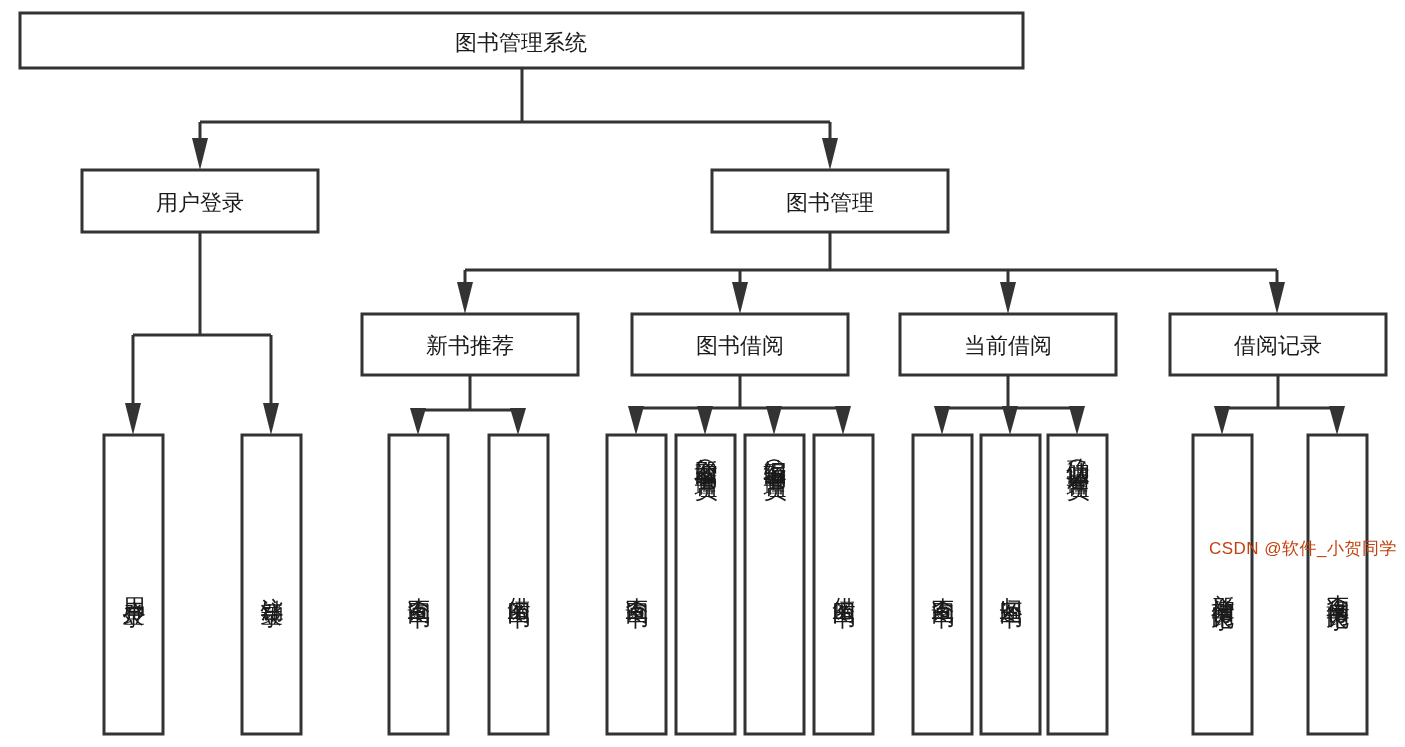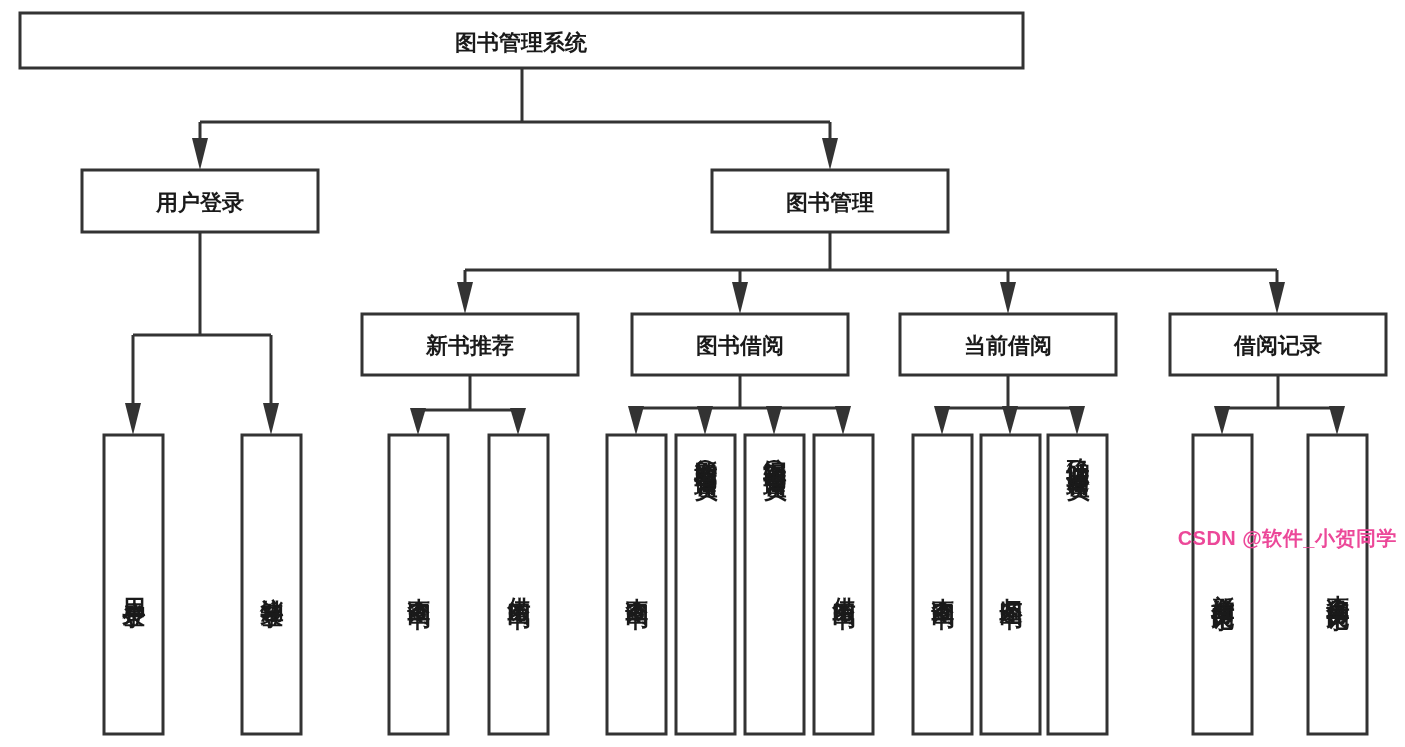--- a/index.html
+++ b/index.html
@@ -11,21 +11,20 @@
     width: 1405px;
     height: 747px;
     font-family: "Liberation Sans", "DejaVu Sans", sans-serif;
     overflow: hidden;
   }
   #diagram-root {
     position: relative;
     width: 1405px;
     height: 568px;
     background: #ffffff;
-    font-weight: bold;
   }
   svg#flow-svg {
     position: absolute;
     left: 0;
     top: 0;
     width: 1405px;
     height: 747px;
   }
   .node-box {
     fill: #ffffff;
@@ -61,24 +60,24 @@
   .leaf-label-wrap {
     position: absolute;
     display: flex;
     align-items: center;
     justify-content: center;
     pointer-events: none;
   }
   .watermark {
     position: absolute;
     right: 8px;
-    bottom: 16px;
-    font-family: "Liberation Sans", "DejaVu Sans", sans-serif;
-    font-size: 20px;
-    color: #ec4899;
+    bottom: 8px;
+    font-family: "Liberation Sans", "DejaVu Sans", sans-serif;
+    font-size: 17px;
+    color: #c2410c;
     letter-spacing: 0.5px;
     white-space: nowrap;
   }
 </style>
 </head>
 <body>
 
 <div id="diagram-root">
 
   <svg id="flow-svg" viewBox="0 0 1405 747">

